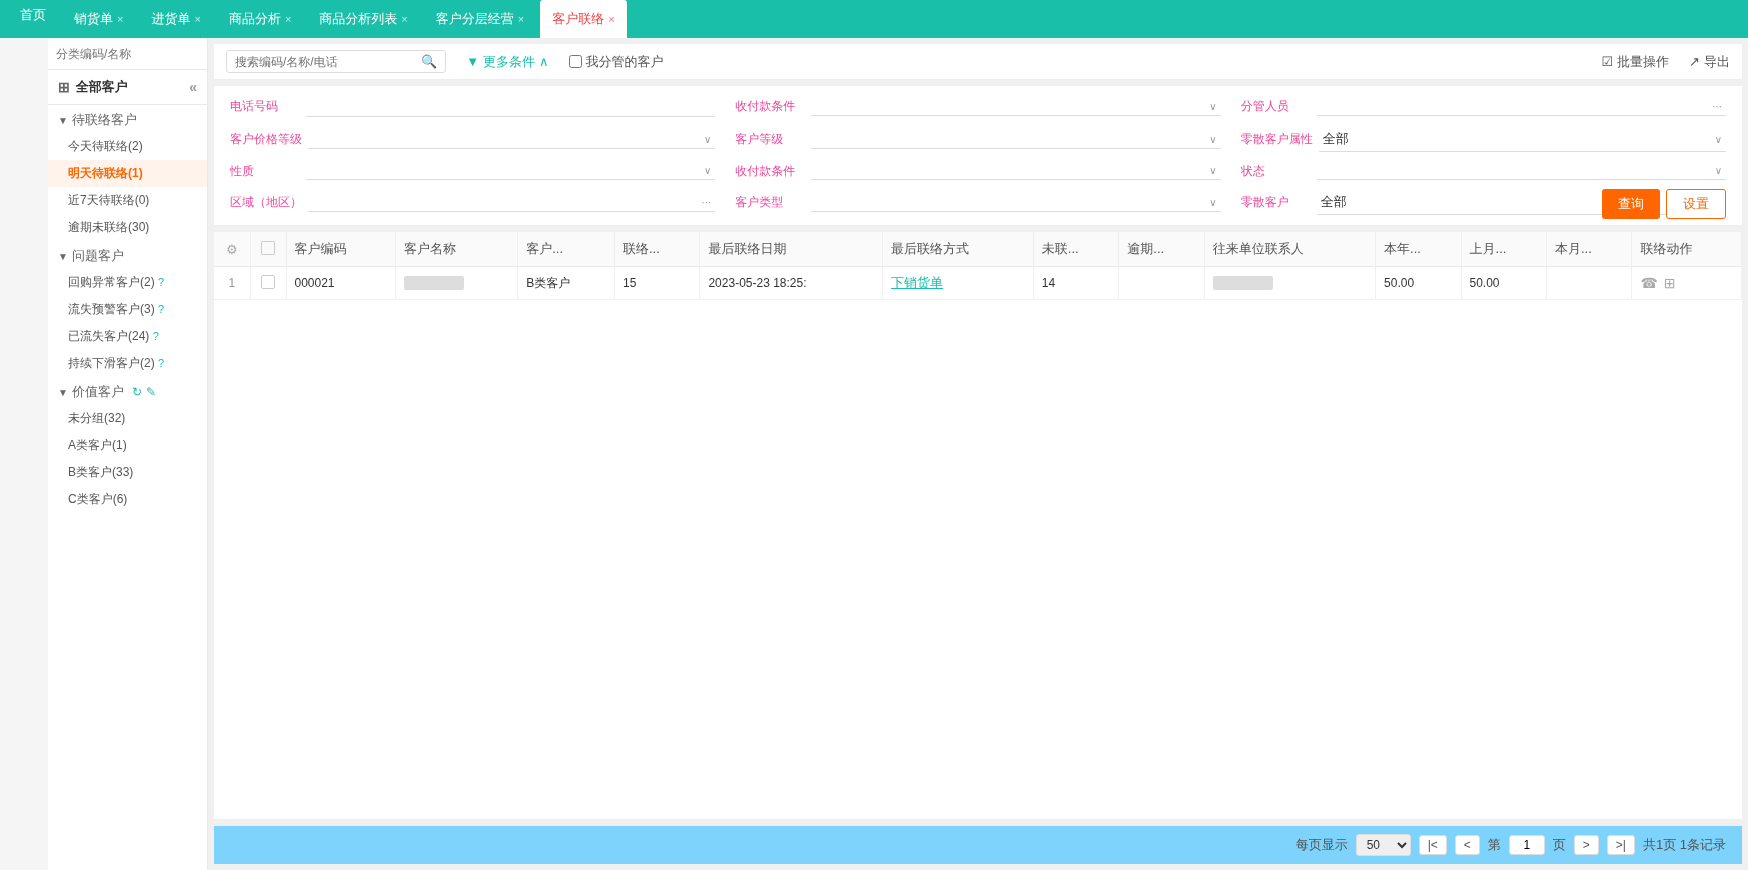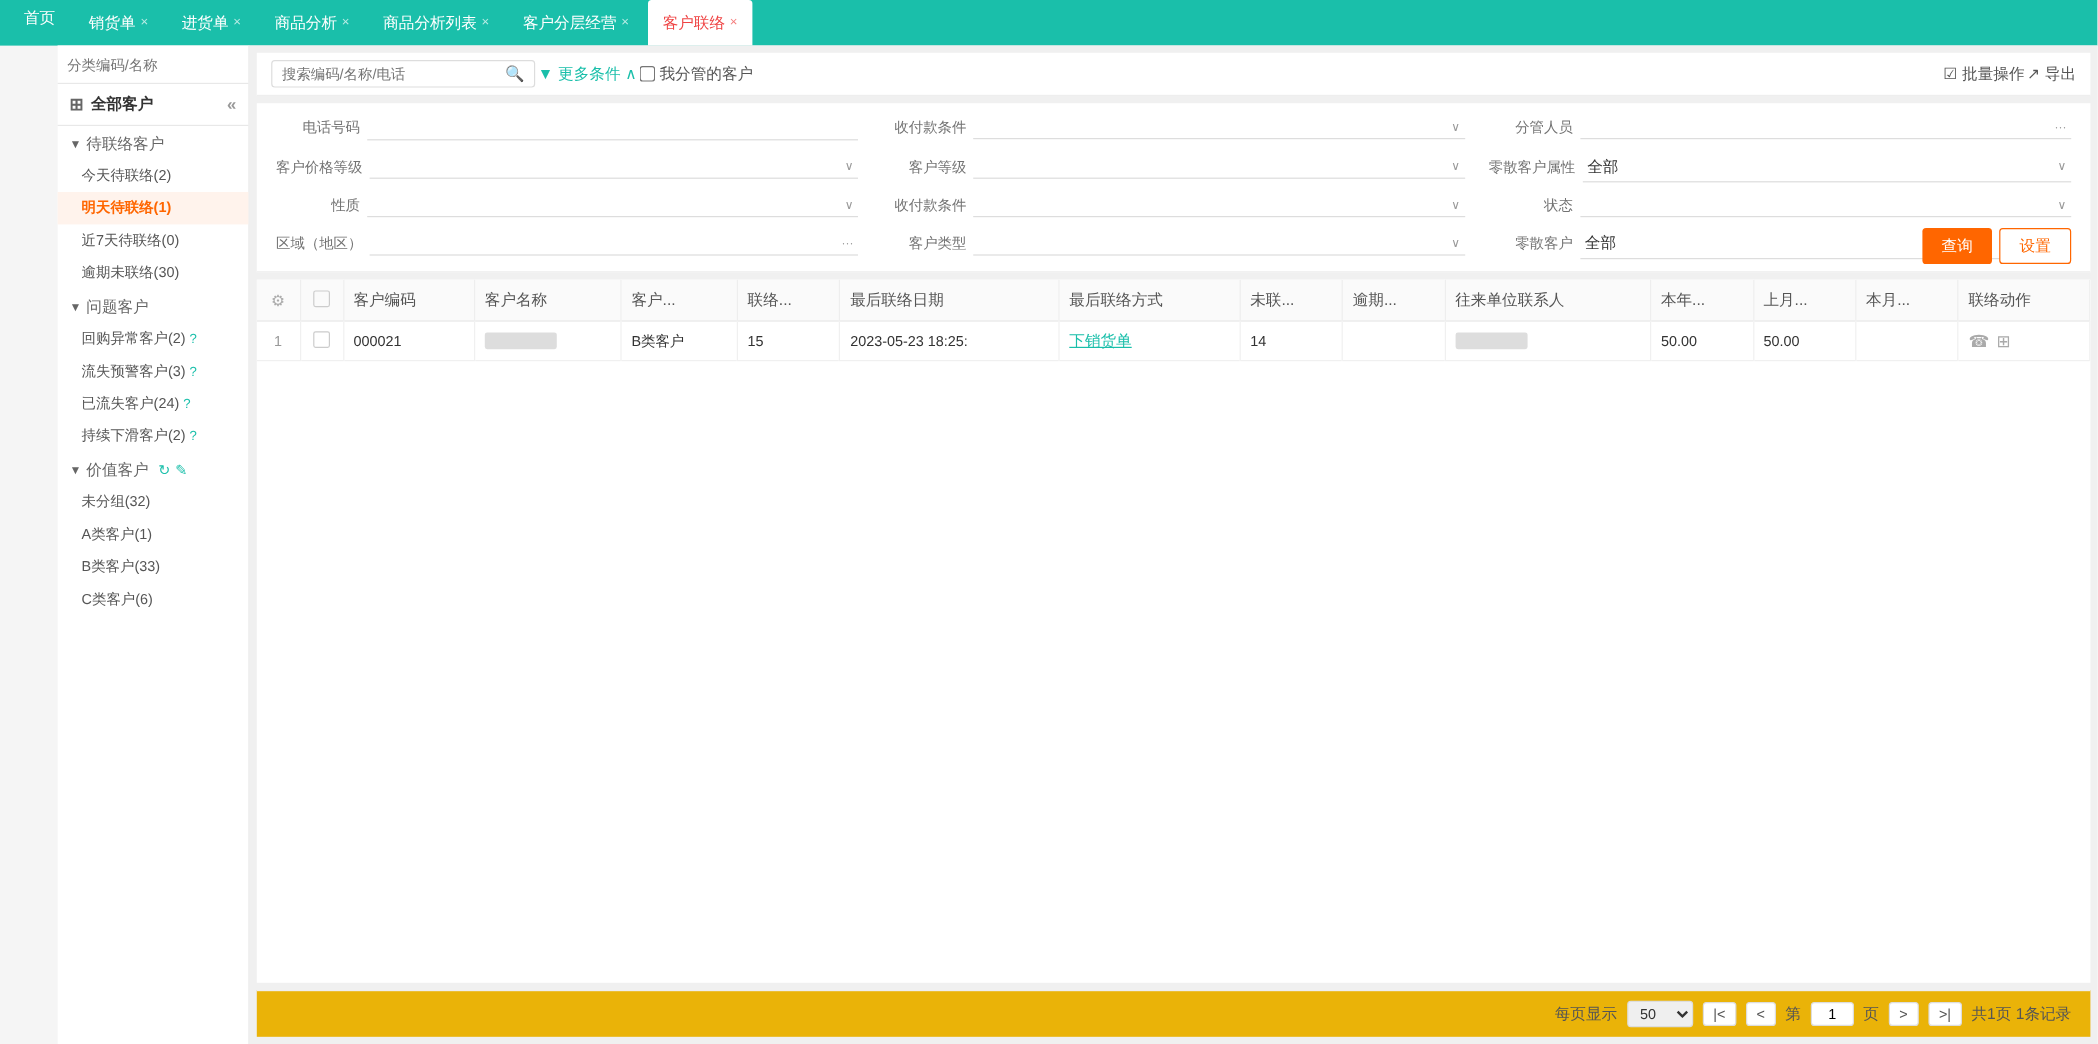--- a/index.html
+++ b/index.html
@@ -126,21 +126,21 @@
       padding: 6px;
       gap: 6px;
     }
 
     
     .search-bar {
       background: #fff;
       padding: 6px 12px;
       display: flex;
       align-items: center;
-      gap: 2px;
+      gap: 20px;
       border-bottom: 1px solid #eee;
     }
     .search-input-wrap {
       display: flex;
       align-items: center;
       border: 1px solid #ddd;
       border-radius: 3px;
       padding: 3px 8px;
       gap: 6px;
     }
@@ -198,25 +198,24 @@
       gap: 10px 20px;
       border-bottom: 1px solid #eee;
       position: relative;
     }
     .filter-row {
       display: flex;
       align-items: center;
       gap: 6px;
     }
     .filter-label {
-      color: #737373;
+      color: #ec4899;
       font-size: 12px;
       white-space: nowrap;
       min-width: 70px;
-      text-align: right;
     }
     .filter-input {
       flex: 1;
       border: none;
       border-bottom: 1px solid #ddd;
       outline: none;
       font-size: 12px;
       padding: 3px 4px;
       color: #333;
     }
@@ -330,21 +329,21 @@
       cursor: pointer;
       font-size: 13px;
     }
 
     
     .pagination {
       display: flex;
       align-items: center;
       justify-content: flex-end;
       padding: 8px 16px;
-      background: #eab308;
+      background: #7dd3fc;
       border-top: 1px solid #eee;
       gap: 8px;
       font-size: 12px;
       color: #555;
     }
     .page-size-select {
       border: 1px solid #ddd;
       border-radius: 3px;
       padding: 2px 6px;
       font-size: 12px;

